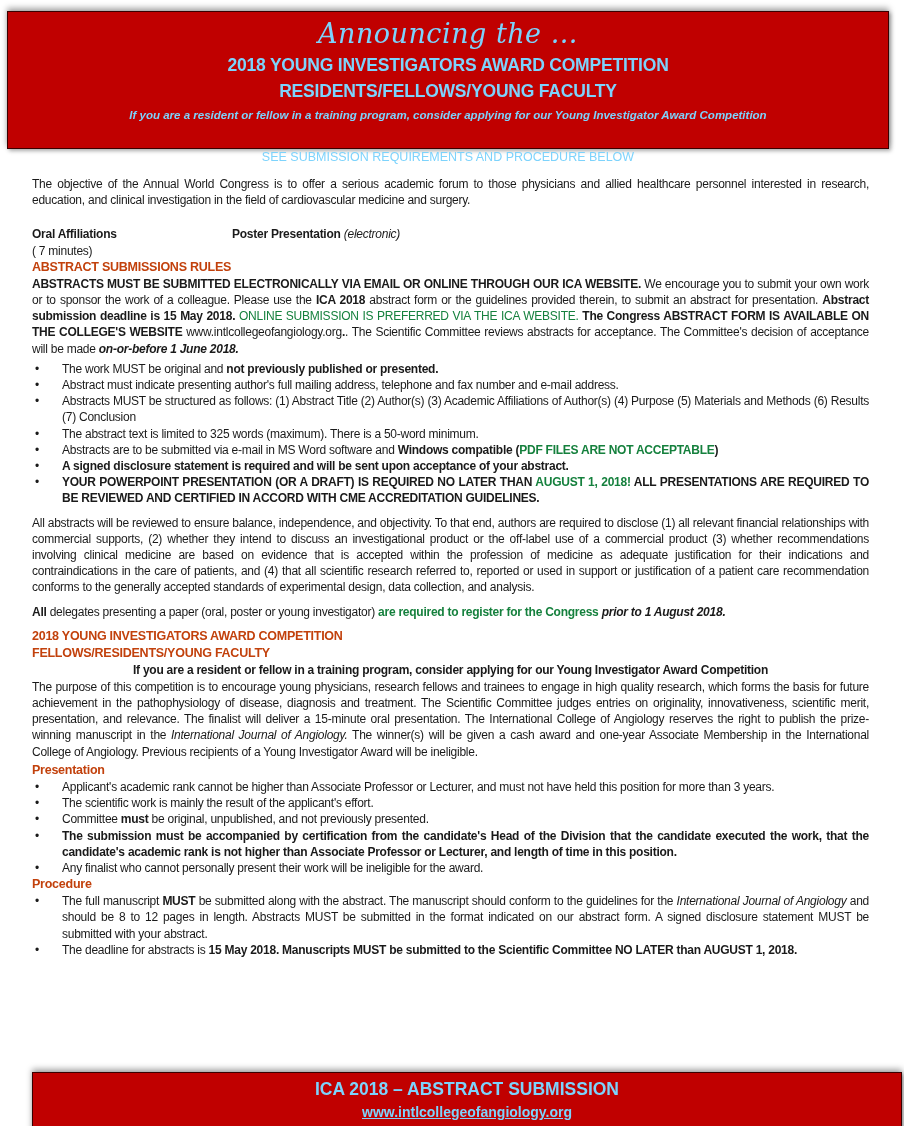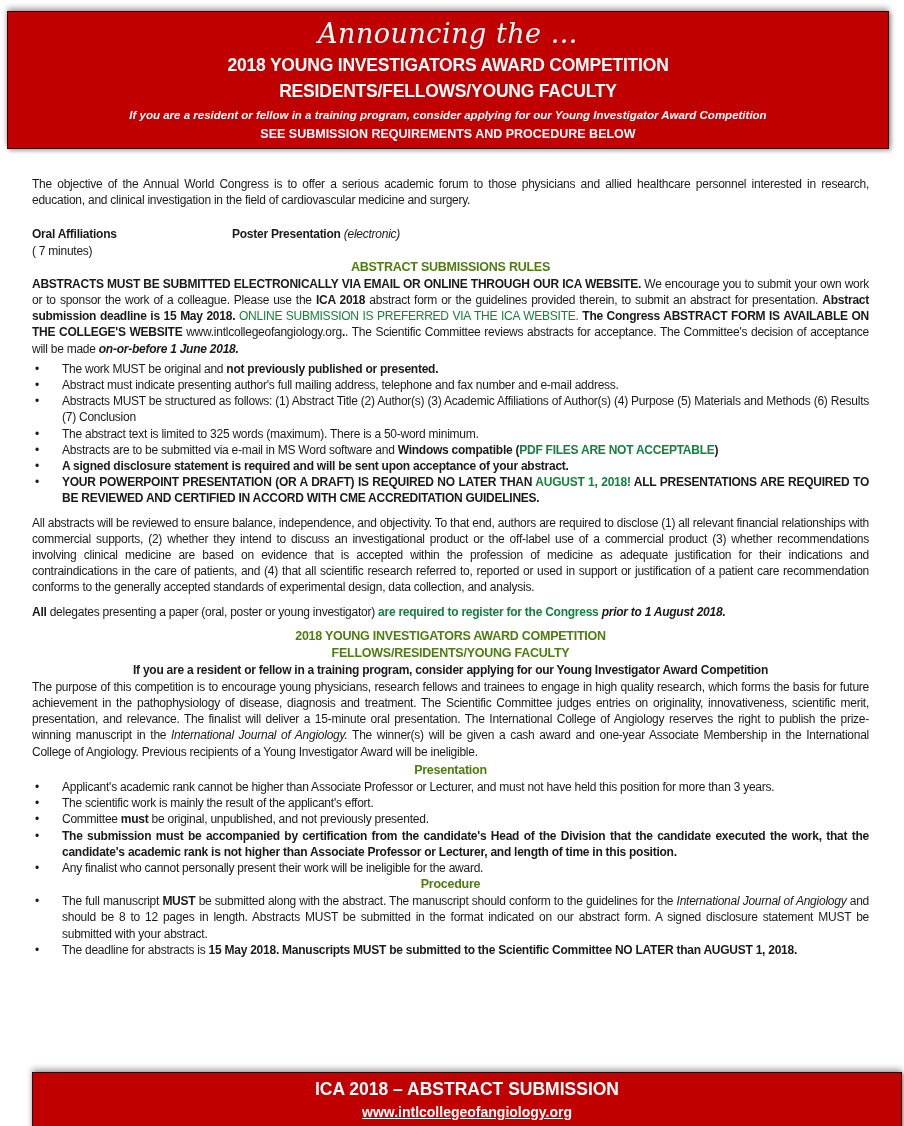--- a/index.html
+++ b/index.html
@@ -1,33 +1,33 @@
 <!DOCTYPE html>
 <html><head>
 <meta charset="utf-8">
 <style>
   html, body { margin: 0; padding: 0; background: #ffffff; }
   body { width: 904px; height: 1126px; overflow: hidden; position: relative;
          font-family: "Liberation Sans", sans-serif; color: #1a1a1a; }
-  .banner { position: absolute; background: #c00000; color: #ffffff; text-align: center;
+  .banner { position: absolute; background: #c00000; color: #7dd3fc; text-align: center;
             border: 1px solid #3a0000; box-shadow: 0 -3px 6px rgba(0,0,0,0.35), 2px 2px 4px rgba(0,0,0,0.3); }
   #top-banner { left: 7px; top: 11px; width: 880px; height: 136px; }
   .announce { font-family: "DejaVu Serif", serif; font-style: italic; font-size: 27px; line-height: 36px;
               letter-spacing: 0.5px; margin-top: 4px; font-weight: normal; }
   .banner-title { font-weight: bold; font-size: 17.5px; line-height: 26px; letter-spacing: -0.2px; }
   .banner-sub { font-weight: bold; font-style: italic; font-size: 11.5px; line-height: 18px; margin-top: 2px; }
-  .banner-note { font-weight: bold; font-size: 12.5px; line-height: 20px; }
+  .banner-note { font-weight: normal; font-size: 12.5px; line-height: 20px; margin-top: 23px; }
 
   #content { position: absolute; left: 32px; top: 176px; width: 837px;
              font-size: 12px; line-height: 16.2px; letter-spacing: -0.25px; }
   p { margin: 0; text-align: justify; }
   .gap { height: 8px; }
   .pres-table { display: grid; grid-template-columns: 200px auto; margin-top: 18px; }
   .red { color: #15803d; }
-  .heading { color: #4d7c0f; font-weight: bold; text-align: center; font-size: 12.5px; line-height: 17px; }
+  .heading { color: #c2410c; font-weight: bold; text-align: left; font-size: 12.5px; line-height: 17px; }
   .subhead { font-weight: bold; text-align: center; line-height: 17px; }
   ul { list-style: none; margin: 4px 0 0 0; padding: 0; }
   li { position: relative; padding-left: 30px; text-align: justify; }
   li::before { content: "\2022"; position: absolute; left: 3px; top: 0; font-size: 12px; }
   a { color: inherit; }
 
   #bottom-banner { left: 32px; top: 1072px; width: 868px; height: 70px; }
   .bb-title { font-weight: bold; font-size: 17.5px; line-height: 26px; margin-top: 3px; }
   .bb-link { font-weight: bold; font-size: 14px; line-height: 20px; text-decoration: underline; }
   .bb-cut { font-weight: bold; font-size: 14px; line-height: 20px; }

